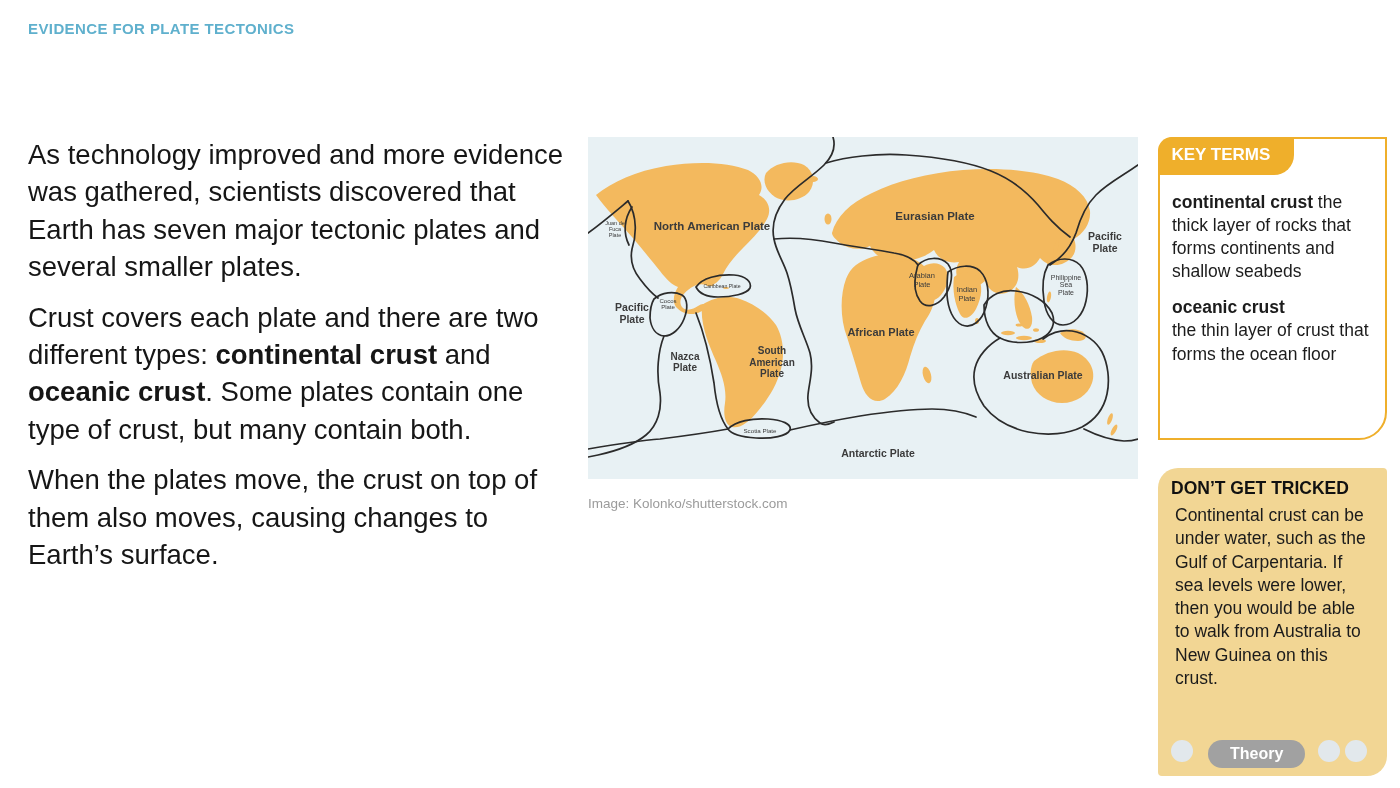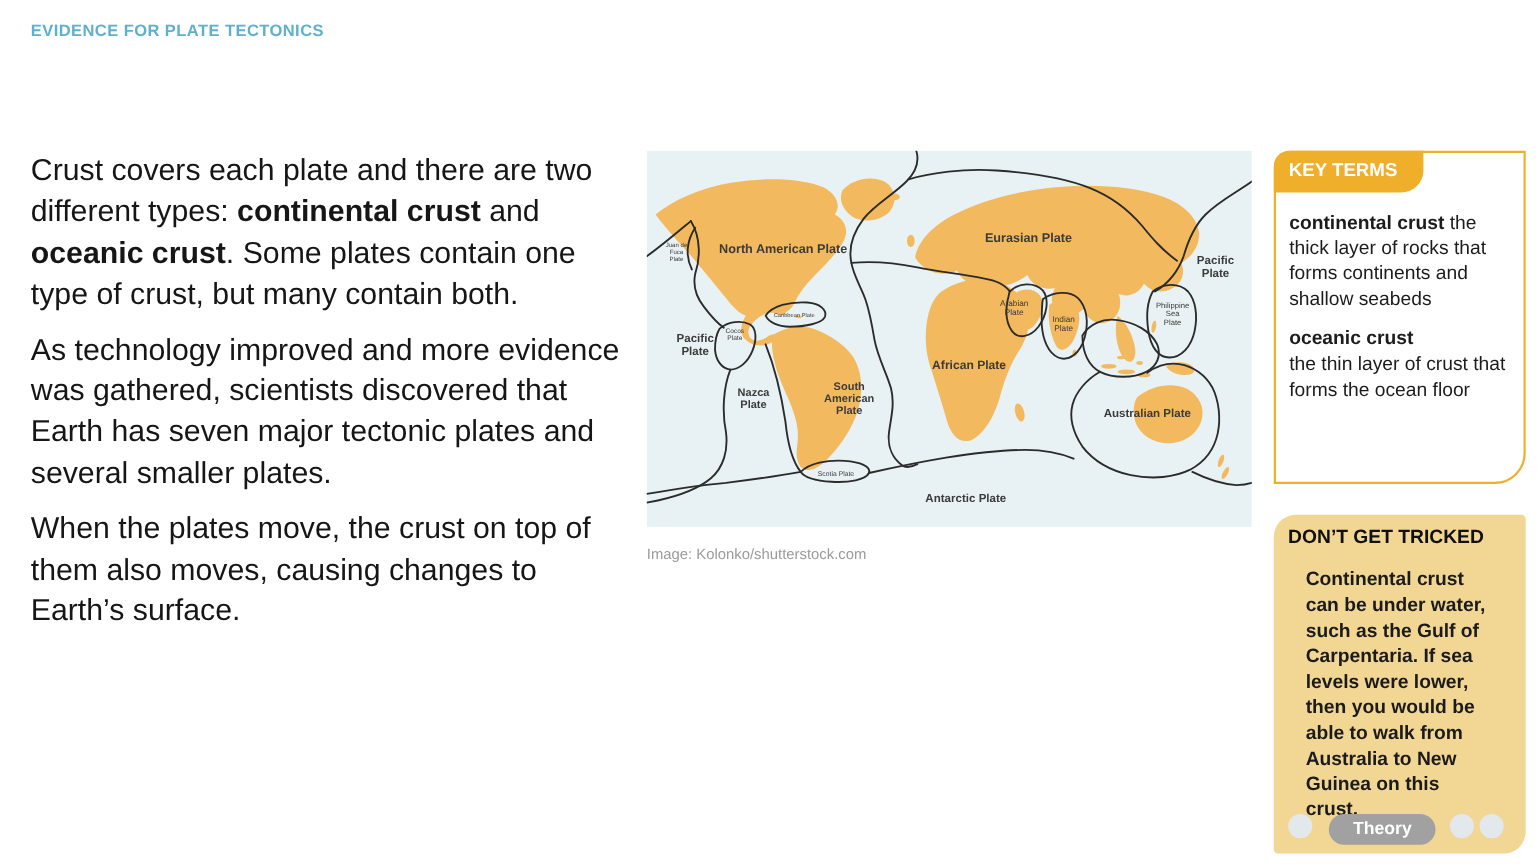--- a/index.html
+++ b/index.html
@@ -19,39 +19,39 @@
              box-sizing:border-box;}
   .kt-tab{position:absolute;left:-2.5px;top:-2.5px;background:#EFAF2B;color:#fff;
           font-weight:bold;font-size:17px;padding:8px 24px 10px 14px;
           border-radius:14px 0 20px 0;}
   .kt-body{padding:52px 12px 0 12px;font-size:17.5px;line-height:1.32;color:#1c1c1c;}
   .kt-body p{margin:0 0 13px 0;}
   .dgt{position:absolute;left:1158px;top:468px;width:229px;height:308px;
        background:#F2D694;border-radius:20px 4px 20px 4px;box-sizing:border-box;
        padding:10px 13px;}
   .dgt h3{margin:0 0 5px 0;font-size:17.5px;color:#111;}
-  .dgt p{margin:16px;font-size:17.5px;line-height:1.33;color:#1b1b1b;font-weight:bold;}
+  .dgt p{margin:4px;font-size:17.5px;line-height:1.33;color:#1b1b1b;}
   .pagination{position:absolute;left:1171px;top:740px;display:flex;}
   .dot{width:22px;height:22px;border-radius:50%;background:#E2E8EC;}
   .pill{height:28px;background:#A1A1A1;border-radius:14px;color:#fff;font-weight:bold;
         font-size:16px;display:flex;align-items:center;justify-content:center;
         padding:0 22px;margin-left:15px;}
   .dot2{margin-left:13px;} .dot3{margin-left:5px;}
   b{font-weight:bold;margin-top:15px;}
 </style>
 </head>
 <body>
 
 <div class="slide">
 
   <div class="eyebrow">EVIDENCE FOR PLATE TECTONICS</div>
 
   <div class="body-copy">
+    <p>As technology improved and more evidence was gathered, scientists discovered that Earth has seven major tectonic plates and several smaller plates.</p>
     <p><span>Crust covers each plate and there are two different types: </span><b>continental crust</b><span> and </span><b>oceanic crust</b><span>. Some plates contain one type of crust, but many contain both.</span></p>
-    <p>As technology improved and more evidence was gathered, scientists discovered that Earth has seven major tectonic plates and several smaller plates.</p>
     <p>When the plates move, the crust on top of them also moves, causing changes to Earth’s surface.</p>
   </div>
 
   <div class="map-wrap">
     <svg width="550" height="342" viewBox="0 0 550 342">
       <rect width="550" height="342" fill="#E8F1F4"></rect>
       <g fill="#F3B95E">
         <path d="M8,58 C24,45 48,34 78,29 C108,24 140,25 160,33 C172,39 177,49 171,58 C180,63 184,72 179,82 C173,93 164,102 155,111 C147,119 140,127 135,137 C131,145 125,150 118,148 C112,146 106,148 100,153 C94,158 90,164 94,170 C98,175 106,172 110,169 C113,167 116,166 117,168 C119,170 117,173 112,175 C104,179 94,177 88,170 C84,164 86,156 90,150 C84,148 78,142 72,134 C64,124 54,112 44,100 C32,86 18,72 8,58 Z"></path>
         <path d="M178,36 C186,26 204,22 216,28 C226,34 228,46 221,55 C213,64 197,66 187,60 C178,54 174,44 178,36 Z"></path>
         <ellipse cx="225" cy="42" rx="5" ry="3"></ellipse>

